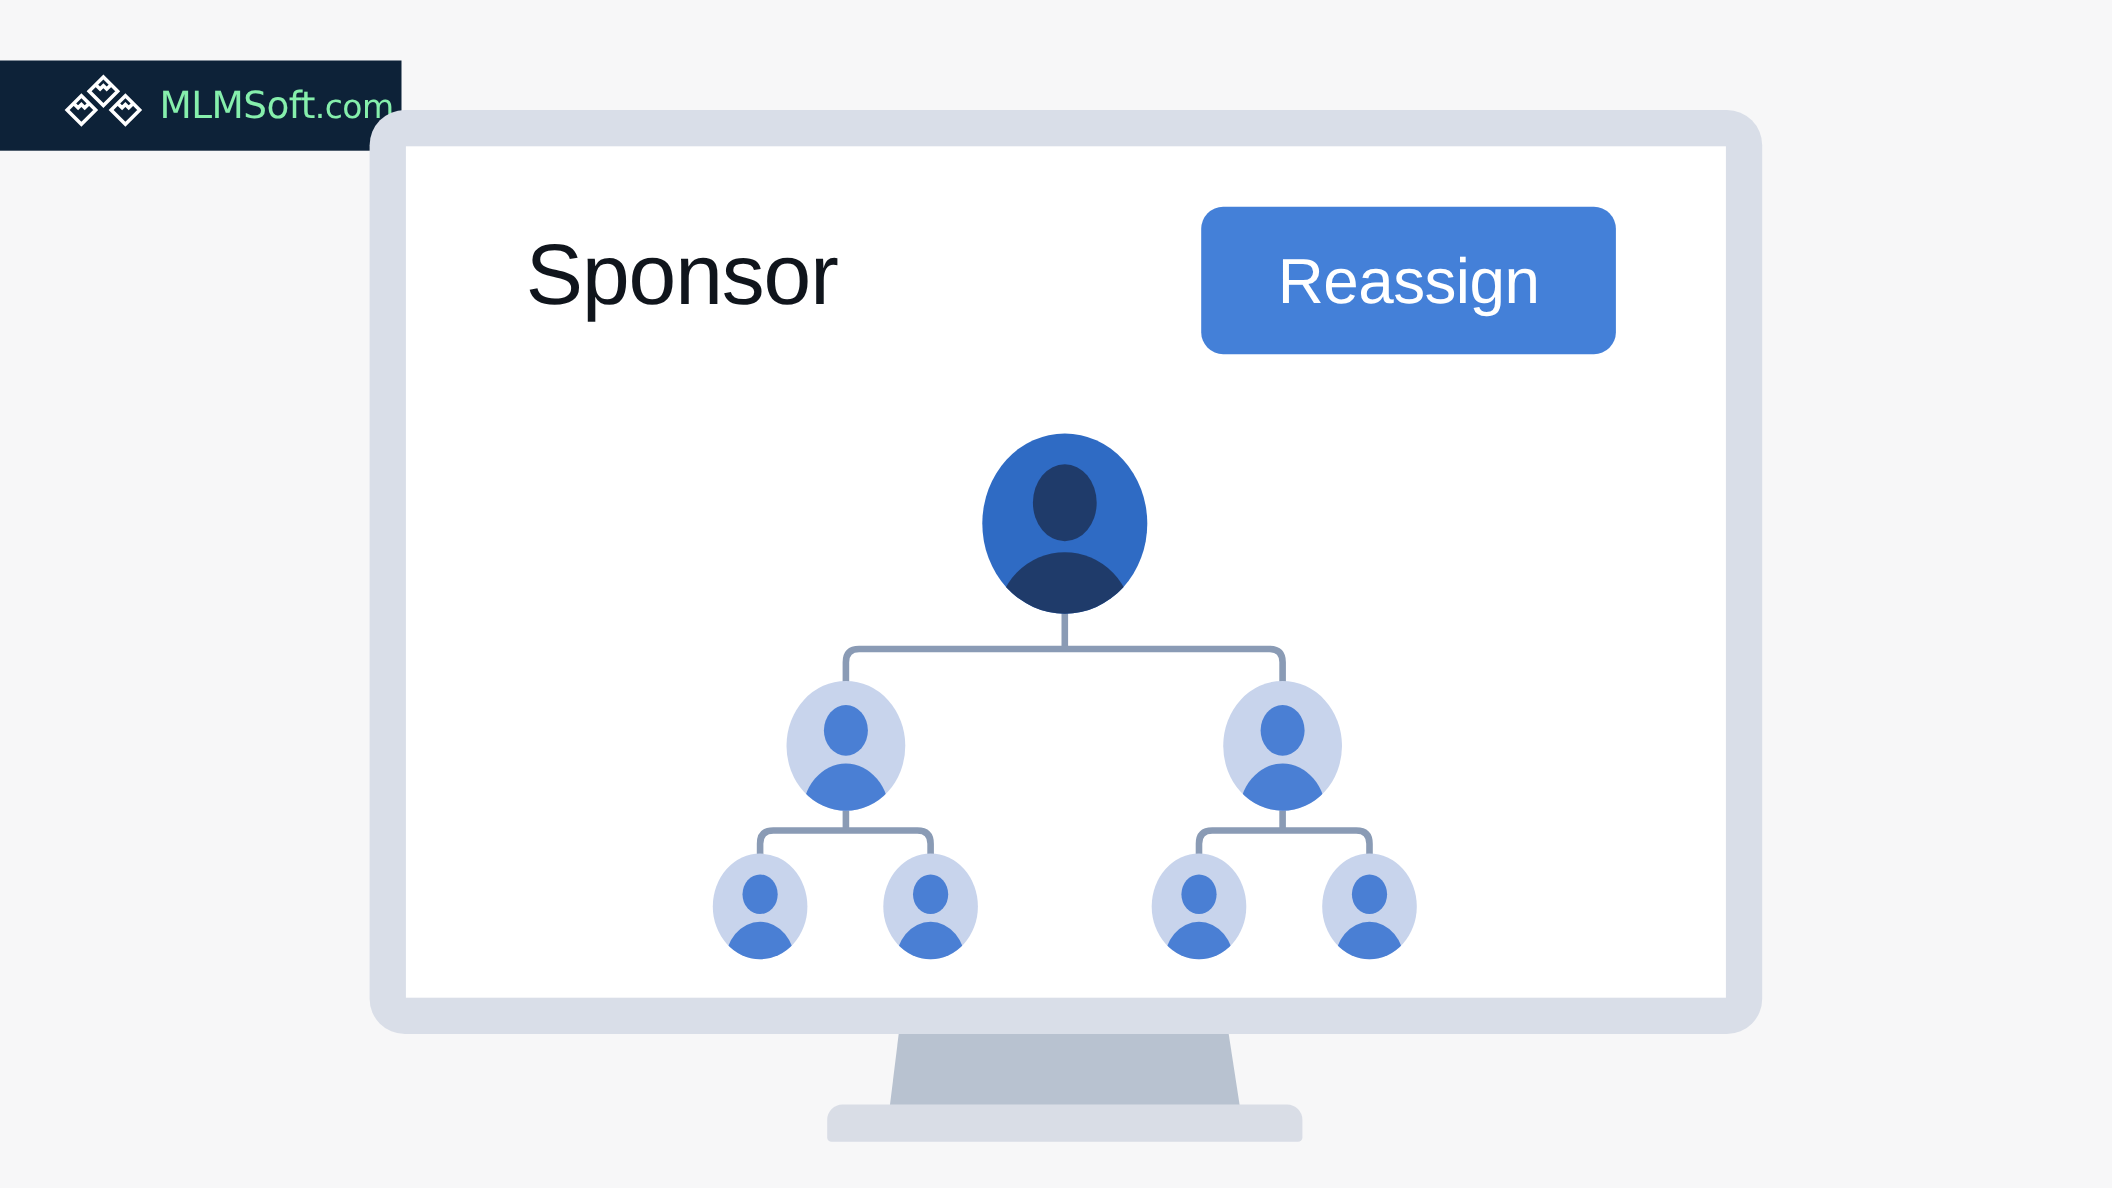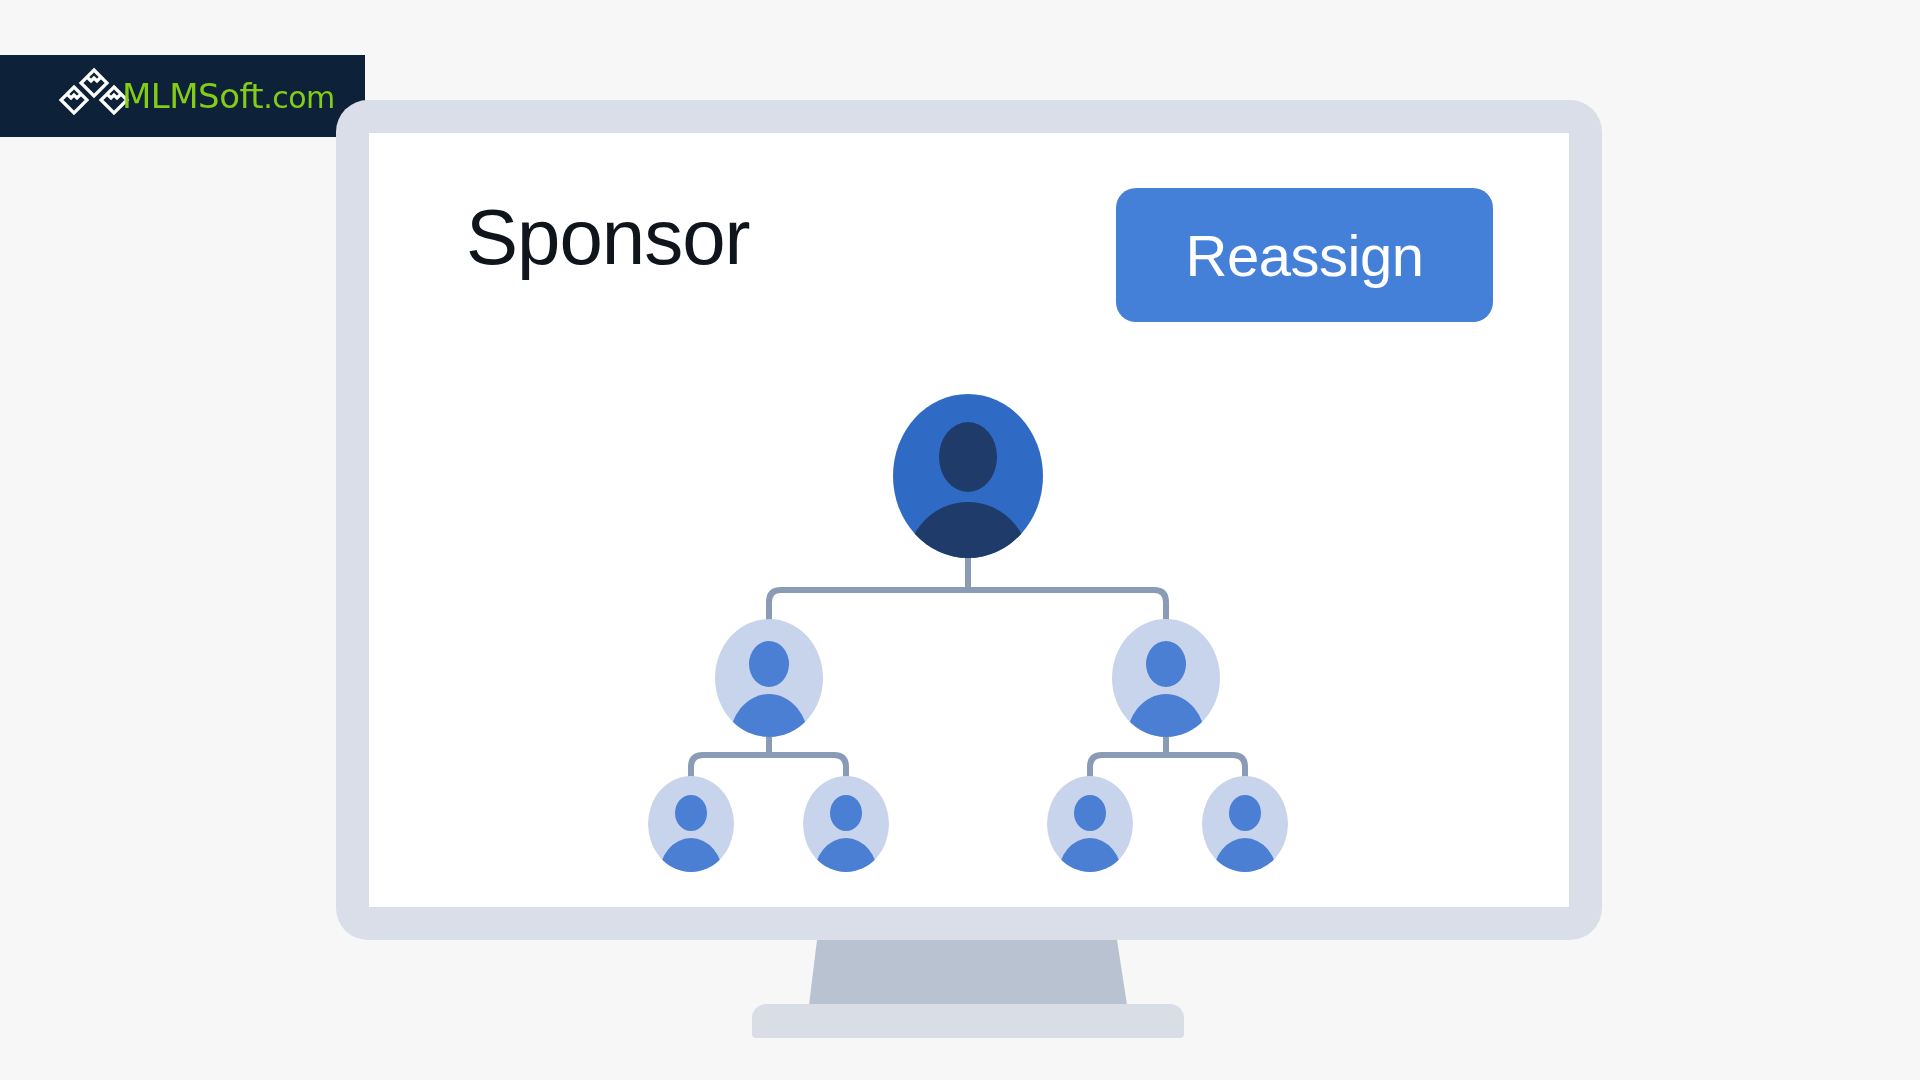--- a/index.html
+++ b/index.html
@@ -9,22 +9,22 @@
     position: relative;
     font-family: "Liberation Sans", "DejaVu Sans", sans-serif;
   }
   .logo-bar {
     position: absolute; left: 0; top: 55px; width: 365px; height: 82px;
     background: #0d2238;
     display: flex; align-items: center;
   }
   .logo-icon { position: absolute; left: 58px; top: 12px; width: 72px; height: 54px; }
   .logo-text {
-    position: absolute; left: 122px; top: 21px;
-    color: #84cc16; font-size: 34px; letter-spacing: -0.5px;
+    position: absolute; left: 145px; top: 21px;
+    color: #86efac; font-size: 34px; letter-spacing: -0.5px;
     font-family: "DejaVu Sans", sans-serif; font-weight: normal;
     line-height: 40px; white-space: nowrap;
   }
   .logo-text .tld { font-size: 30px; }
 
   .monitor-bezel {
     position: absolute; left: 336px; top: 100px; width: 1266px; height: 840px;
     background: #d9dee8; border-radius: 32px;
   }
   .monitor-screen {
@@ -39,21 +39,21 @@
 
   .title {
     position: absolute; left: 466px; top: 190px;
     font-size: 78px; line-height: 95px; color: #10151c;
     font-family: "Liberation Sans", sans-serif; font-weight: normal;
     letter-spacing: -1px;
   }
   .title span { display: block; }
 
   .reassign-btn {
-    position: absolute; left: 1116px; top: 188px; width: 377px; height: 134px;
+    position: absolute; left: 1092px; top: 188px; width: 377px; height: 134px;
     background: #4480d8; border-radius: 20px; border: none;
     color: #ffffff; font-size: 58px; letter-spacing: -0.5px;
     font-family: "Liberation Sans", sans-serif;
     display: flex; align-items: center; justify-content: center;
     cursor: pointer; padding: 16px;
   }
 
   .tree { position: absolute; left: 0; top: 0; width: 1920px; height: 1080px; pointer-events: none; }
   .tree .node { pointer-events: auto; cursor: pointer; }
 </style>
@@ -73,21 +73,21 @@
   </div>
 </div>
 
 <div class="monitor-bezel"></div>
 <div class="monitor-screen"></div>
 <svg class="stand-neck" viewBox="0 0 320 65">
   <polygon points="9,0 309,0 319,65 1,65" fill="#b8c2d0"></polygon>
 </svg>
 <div class="stand-base"></div>
 
-<h1 class="title" style="margin:0;">
+<h1 class="title" style="margin:12px;">
   <span>Sponsor</span>
 </h1>
 
 <button class="reassign-btn">Reassign</button>
 
 <svg class="tree" viewBox="0 0 1920 1080">
   <defs>
     <clipPath id="clip-root">
         <ellipse cx="968" cy="476" rx="75" ry="82"></ellipse>
       </clipPath>

